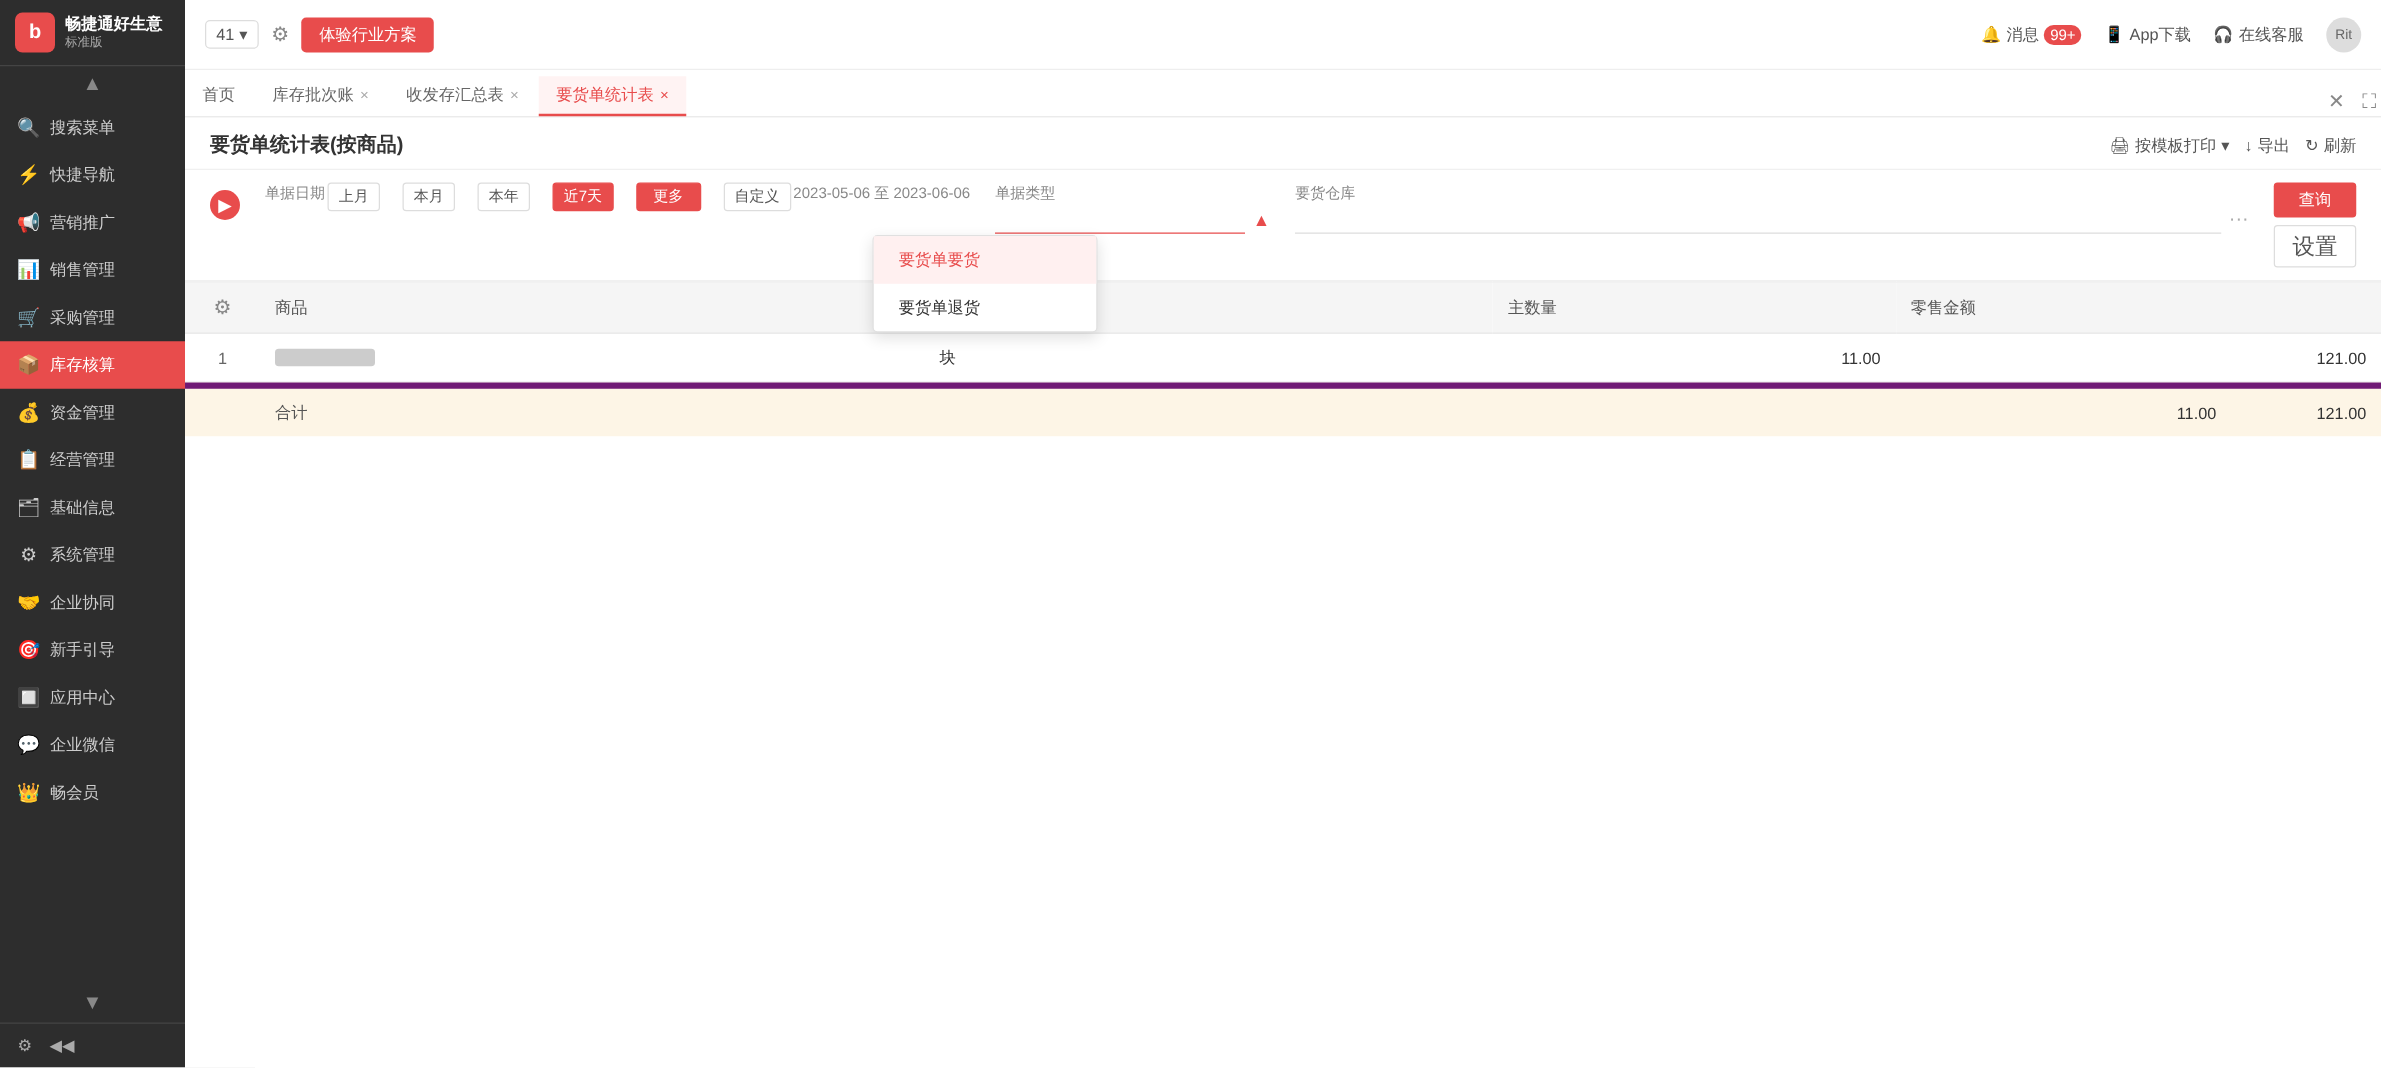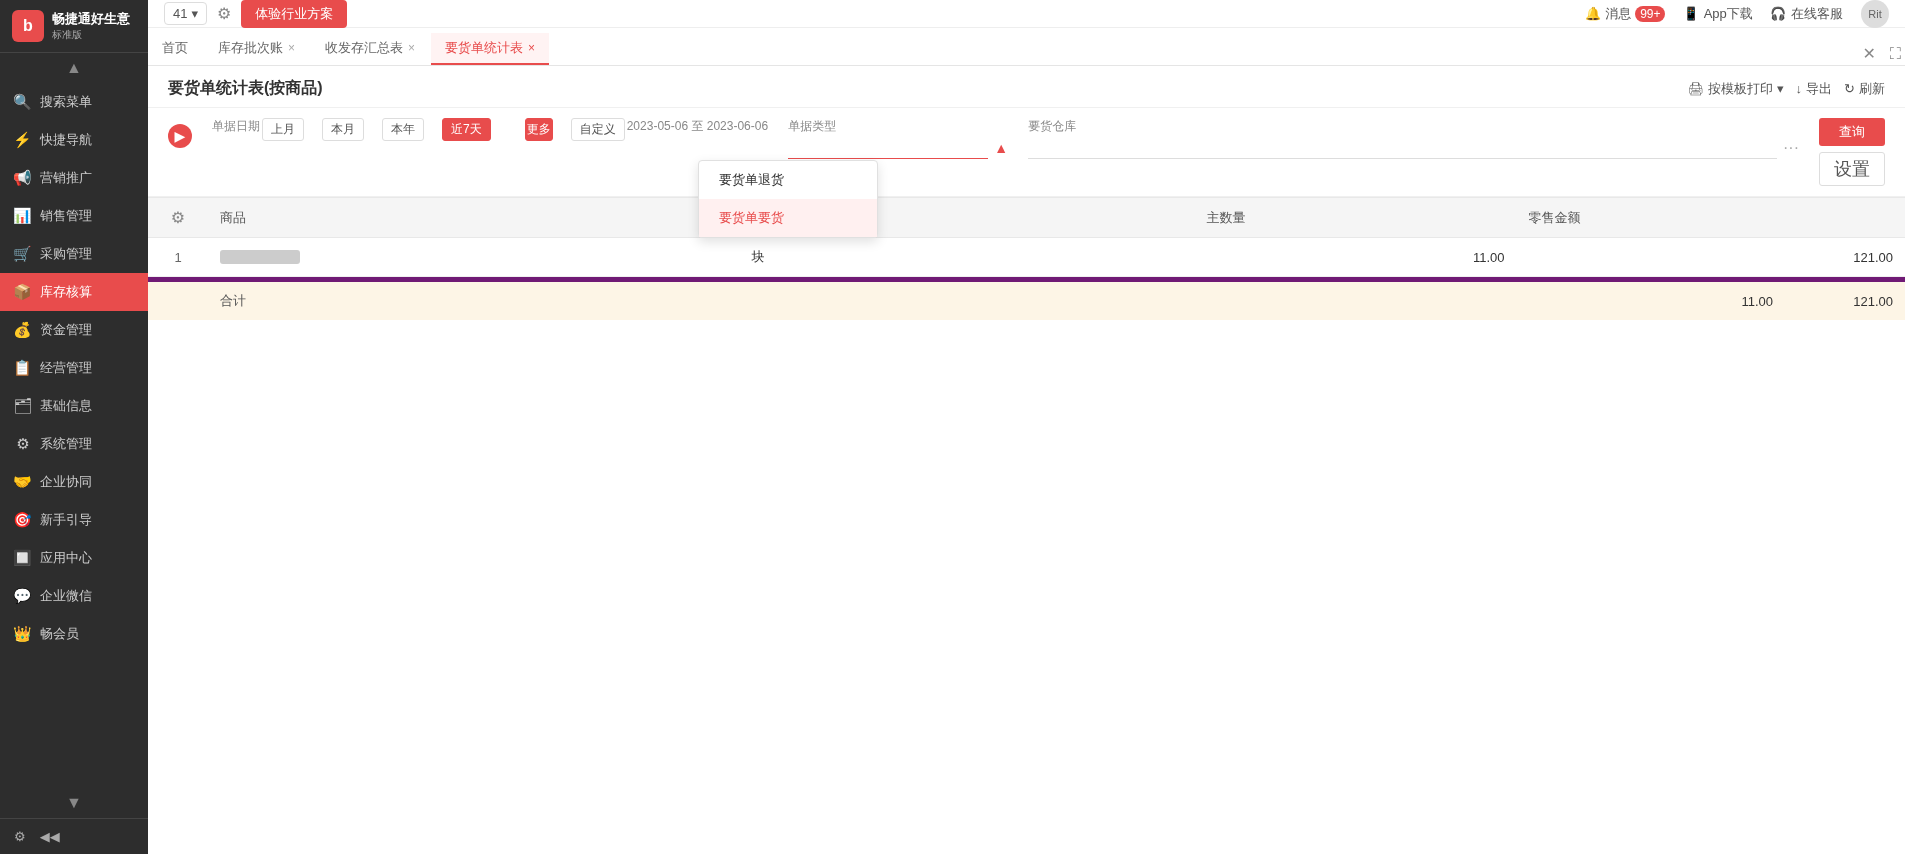--- a/index.html
+++ b/index.html
@@ -64,21 +64,21 @@
       flex: 1;
       display: flex;
       flex-direction: column;
       background: #f5f5f5;
       overflow: hidden;
     }
 
     
     .top-header {
       background: #fff;
-      height: 28px;
+      height: 56px;
       display: flex;
       align-items: center;
       padding: 0 16px;
       justify-content: space-between;
       border-bottom: 1px solid #eee;
       flex-shrink: 0;
       gap: 16px;
     }
     .top-left {
       display: flex;
@@ -187,22 +187,21 @@
     .filter-date-row {
       display: flex; align-items: center; gap: 18px;
     }
     .date-btn {
       padding: 2px 8px; border: 1px solid #ddd; border-radius: 3px;
       cursor: pointer; font-size: 12px; color: #555; background: #fff;
     }
     .date-btn.active { background: #e84c4c; color: #fff; border-color: #e84c4c; }
     .date-btn.more {
       background: #e84c4c; color: #fff; border-color: #e84c4c;
-      padding: 2px 1px;
-      margin-left: 16px;
+      padding: 2px 13px;
     }
     .date-range-text {
       font-size: 12px; color: #888;
     }
 
     .filter-type-group {
       display: flex; flex-direction: column; gap: 2px; min-width: 220px;
     }
     .filter-type-label { font-size: 12px; color: #888; }
     .filter-type-input-row {
@@ -513,25 +512,25 @@
             <span class="filter-more-btn">···</span>
           </div>
         </div>
 
         <div class="filter-action-btns">
           <button class="query-btn">查询</button>
           <button class="settings-filter-btn">设置</button>
         </div>
 
         <div class="dropdown-popup">
+          <div class="dropdown-item selected">
+            <span>要货单要货</span>
+          </div>
           <div class="dropdown-item">
             <span>要货单退货</span>
-          </div>
-          <div class="dropdown-item selected">
-            <span>要货单要货</span>
           </div>
         </div>
       </div>
 
       <div class="table-container">
         <table class="data-table">
           <thead>
             <tr>
               <th>
                 <span class="settings-col-btn">⚙</span>

